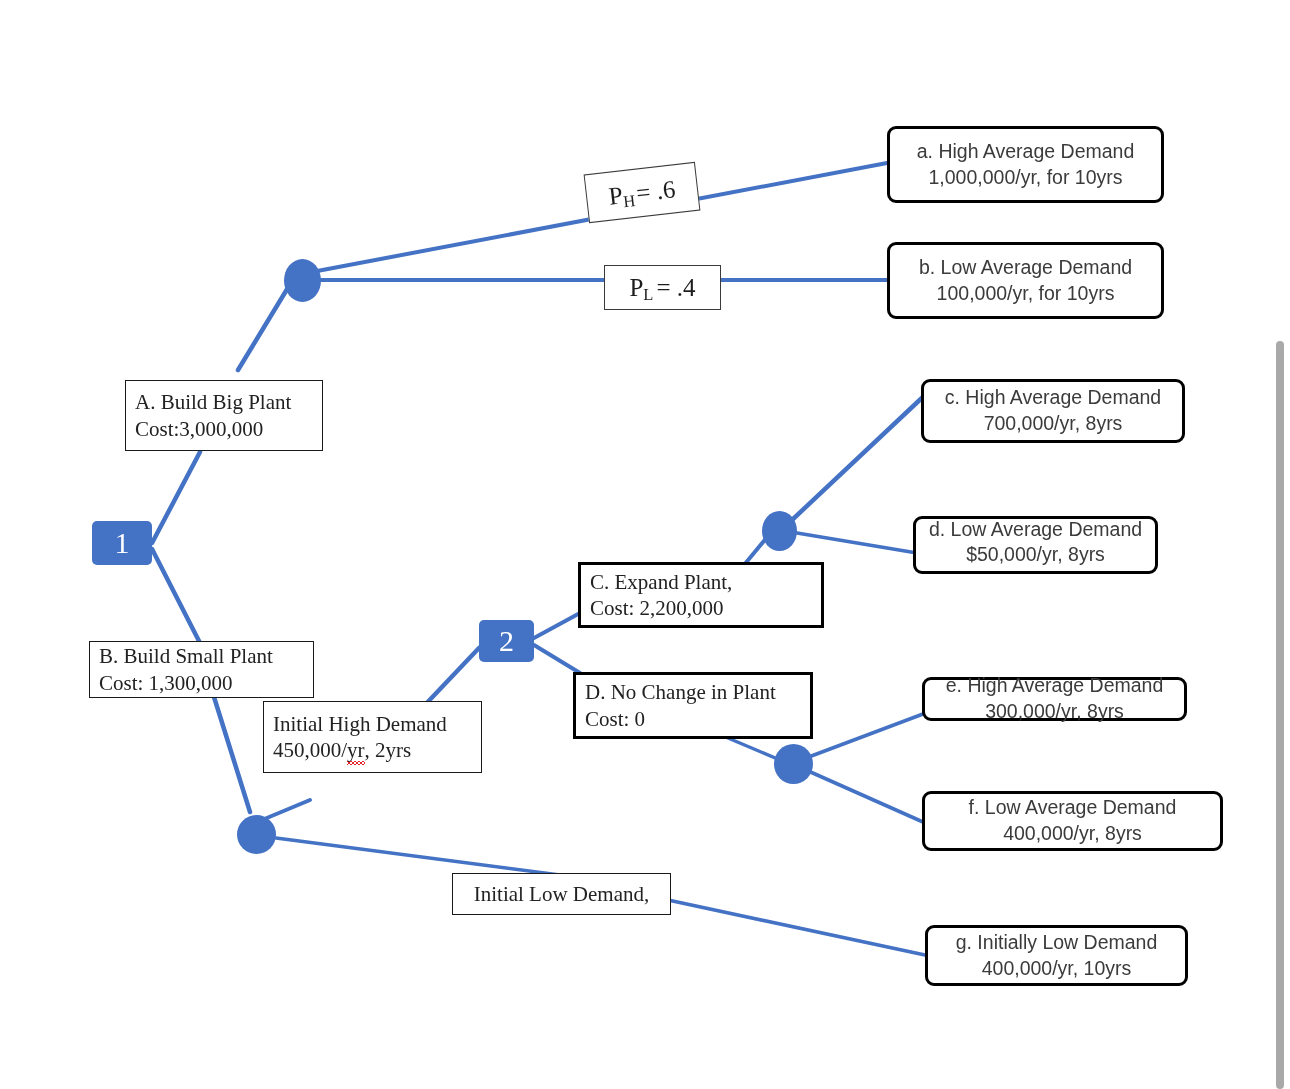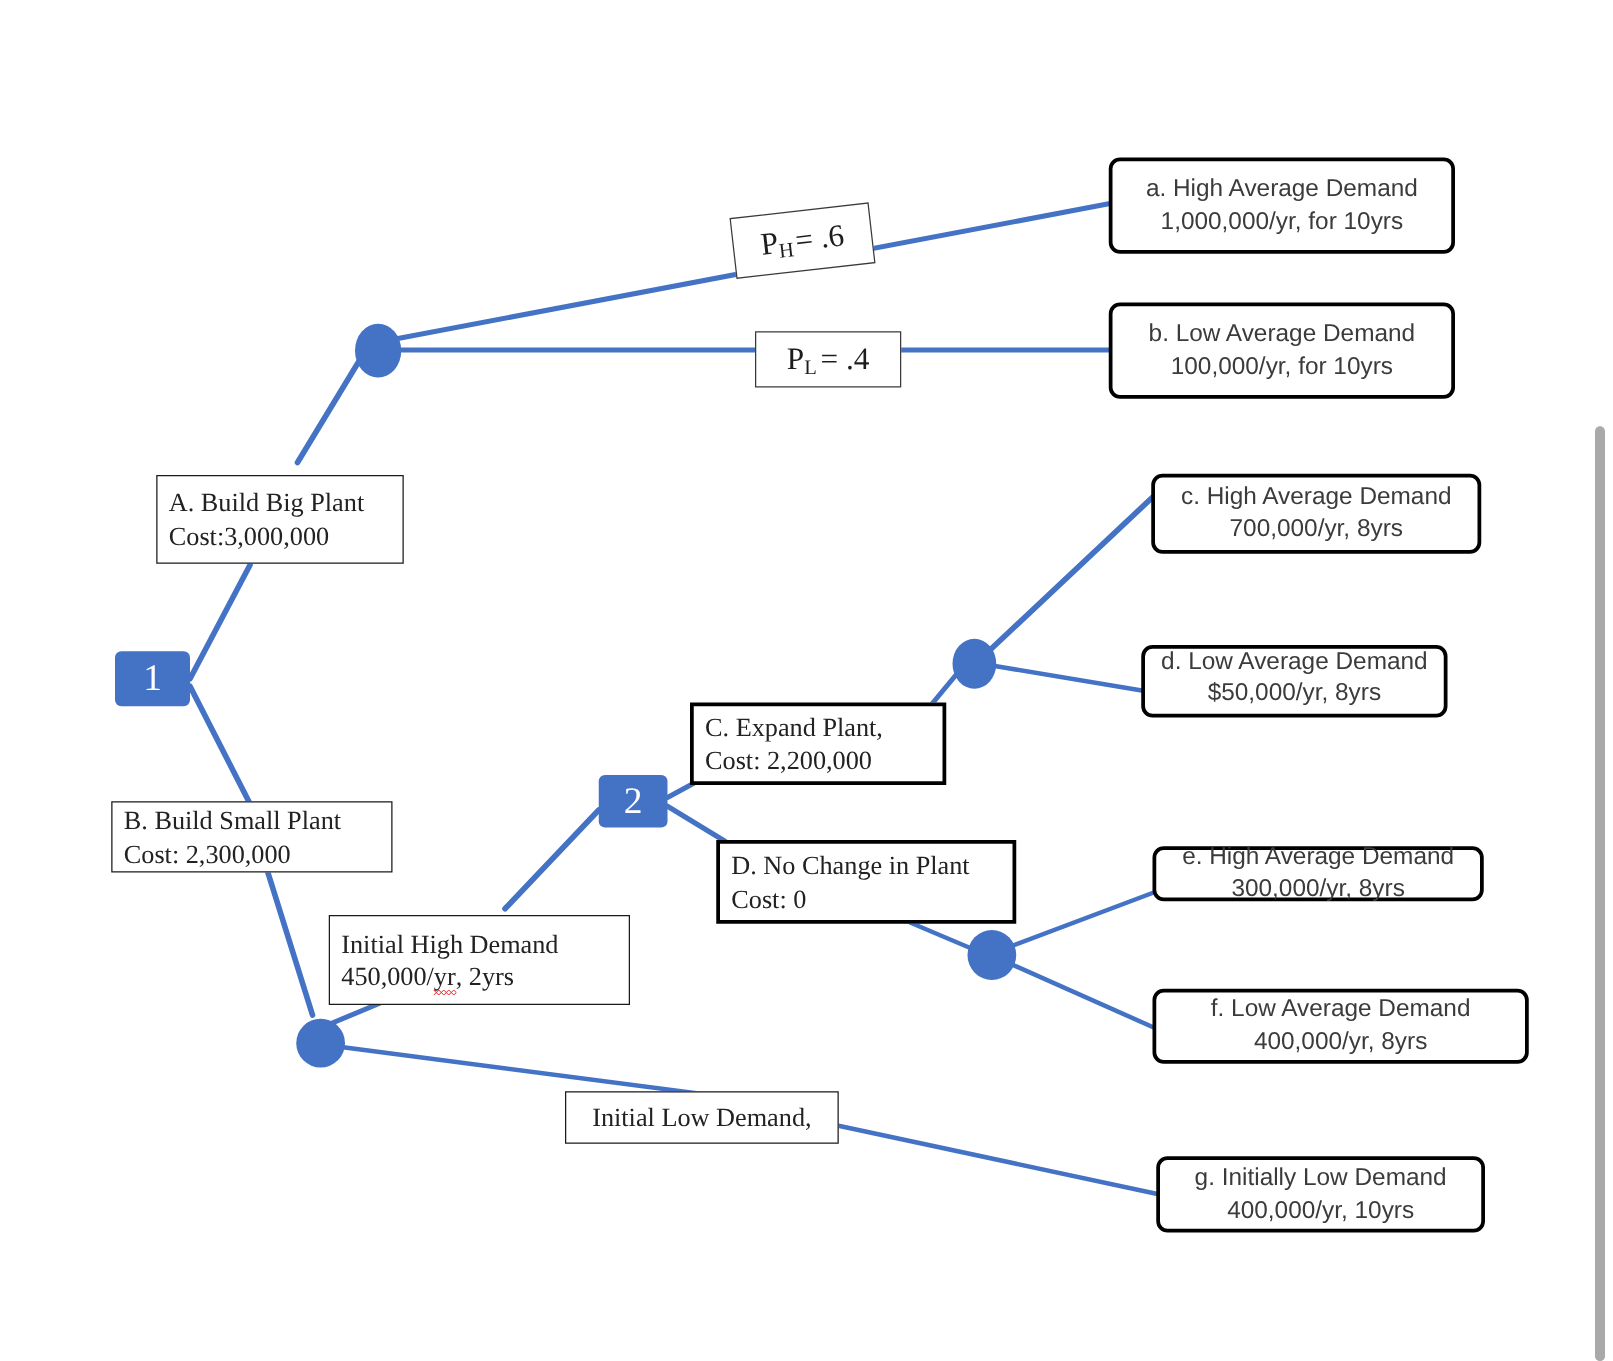--- a/index.html
+++ b/index.html
@@ -215,34 +215,34 @@
     </span>
   </div>
 
   <div class="node label-box" style="left:125px; top:380px; width:198px; height:71px;">
     <div>A. Build Big Plant</div>
     <div>Cost:3,000,000</div>
   </div>
 
   <div class="node label-box" style="left:89px; top:641px; width:225px; height:57px;">
     <div>B. Build Small Plant</div>
-    <div>Cost: 2,300,000</div>
-  </div>
-
-  <div class="node label-box thick" style="left:552px; top:562px; width:205px; height:66px;">
+    <div>Cost: 1,300,000</div>
+  </div>
+
+  <div class="node label-box thick" style="left:578px; top:562px; width:246px; height:66px;">
     <div>C. Expand Plant,</div>
     <div>Cost: 2,200,000</div>
   </div>
 
   <div class="node label-box thick" style="left:573px; top:672px; width:240px; height:67px;">
     <div>D. No Change in Plant</div>
     <div>Cost: 0</div>
   </div>
 
-  <div class="node label-box" style="left:263px; top:732px; width:241px; height:72px;">
+  <div class="node label-box" style="left:263px; top:701px; width:219px; height:72px;">
     <div>Initial High Demand</div>
     <div>
       <span>450,000/</span><span class="squiggle">yr</span><span>, 2yrs</span>
     </div>
   </div>
 
   <div class="node label-box centered" style="left:452px; top:873px; width:219px; height:40px;">
     <div>Initial Low Demand,</div>
   </div>
 

